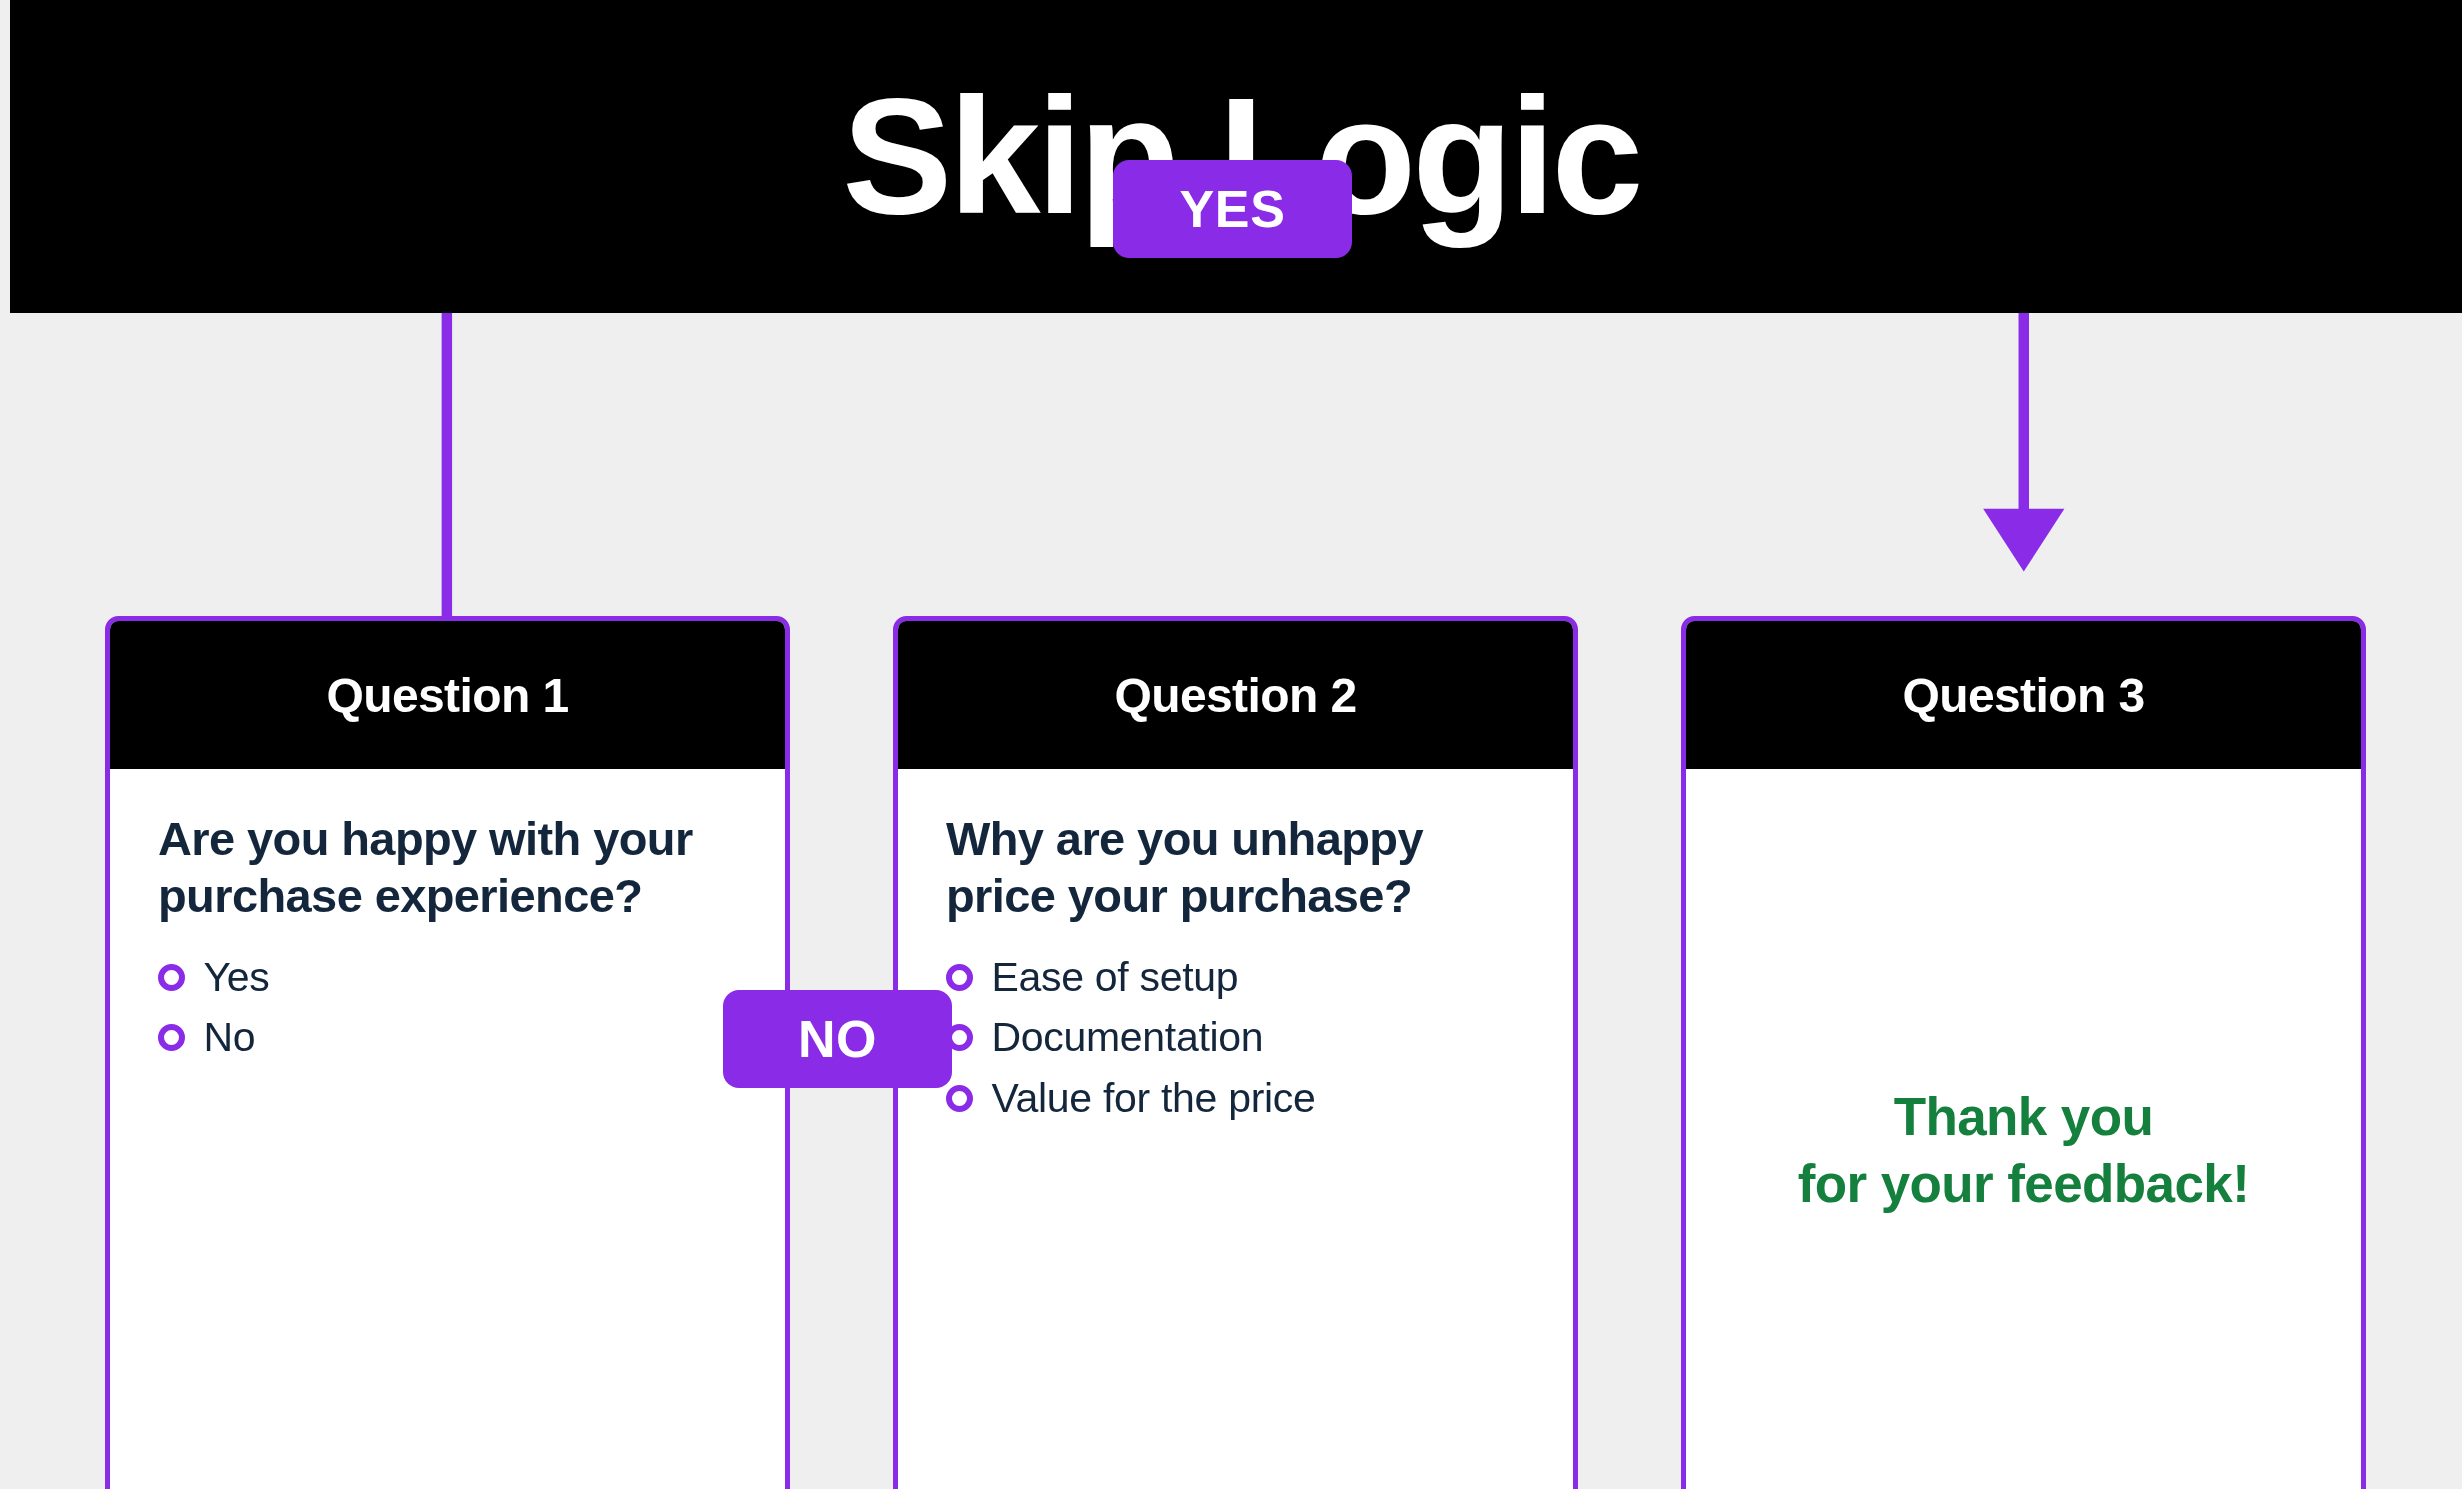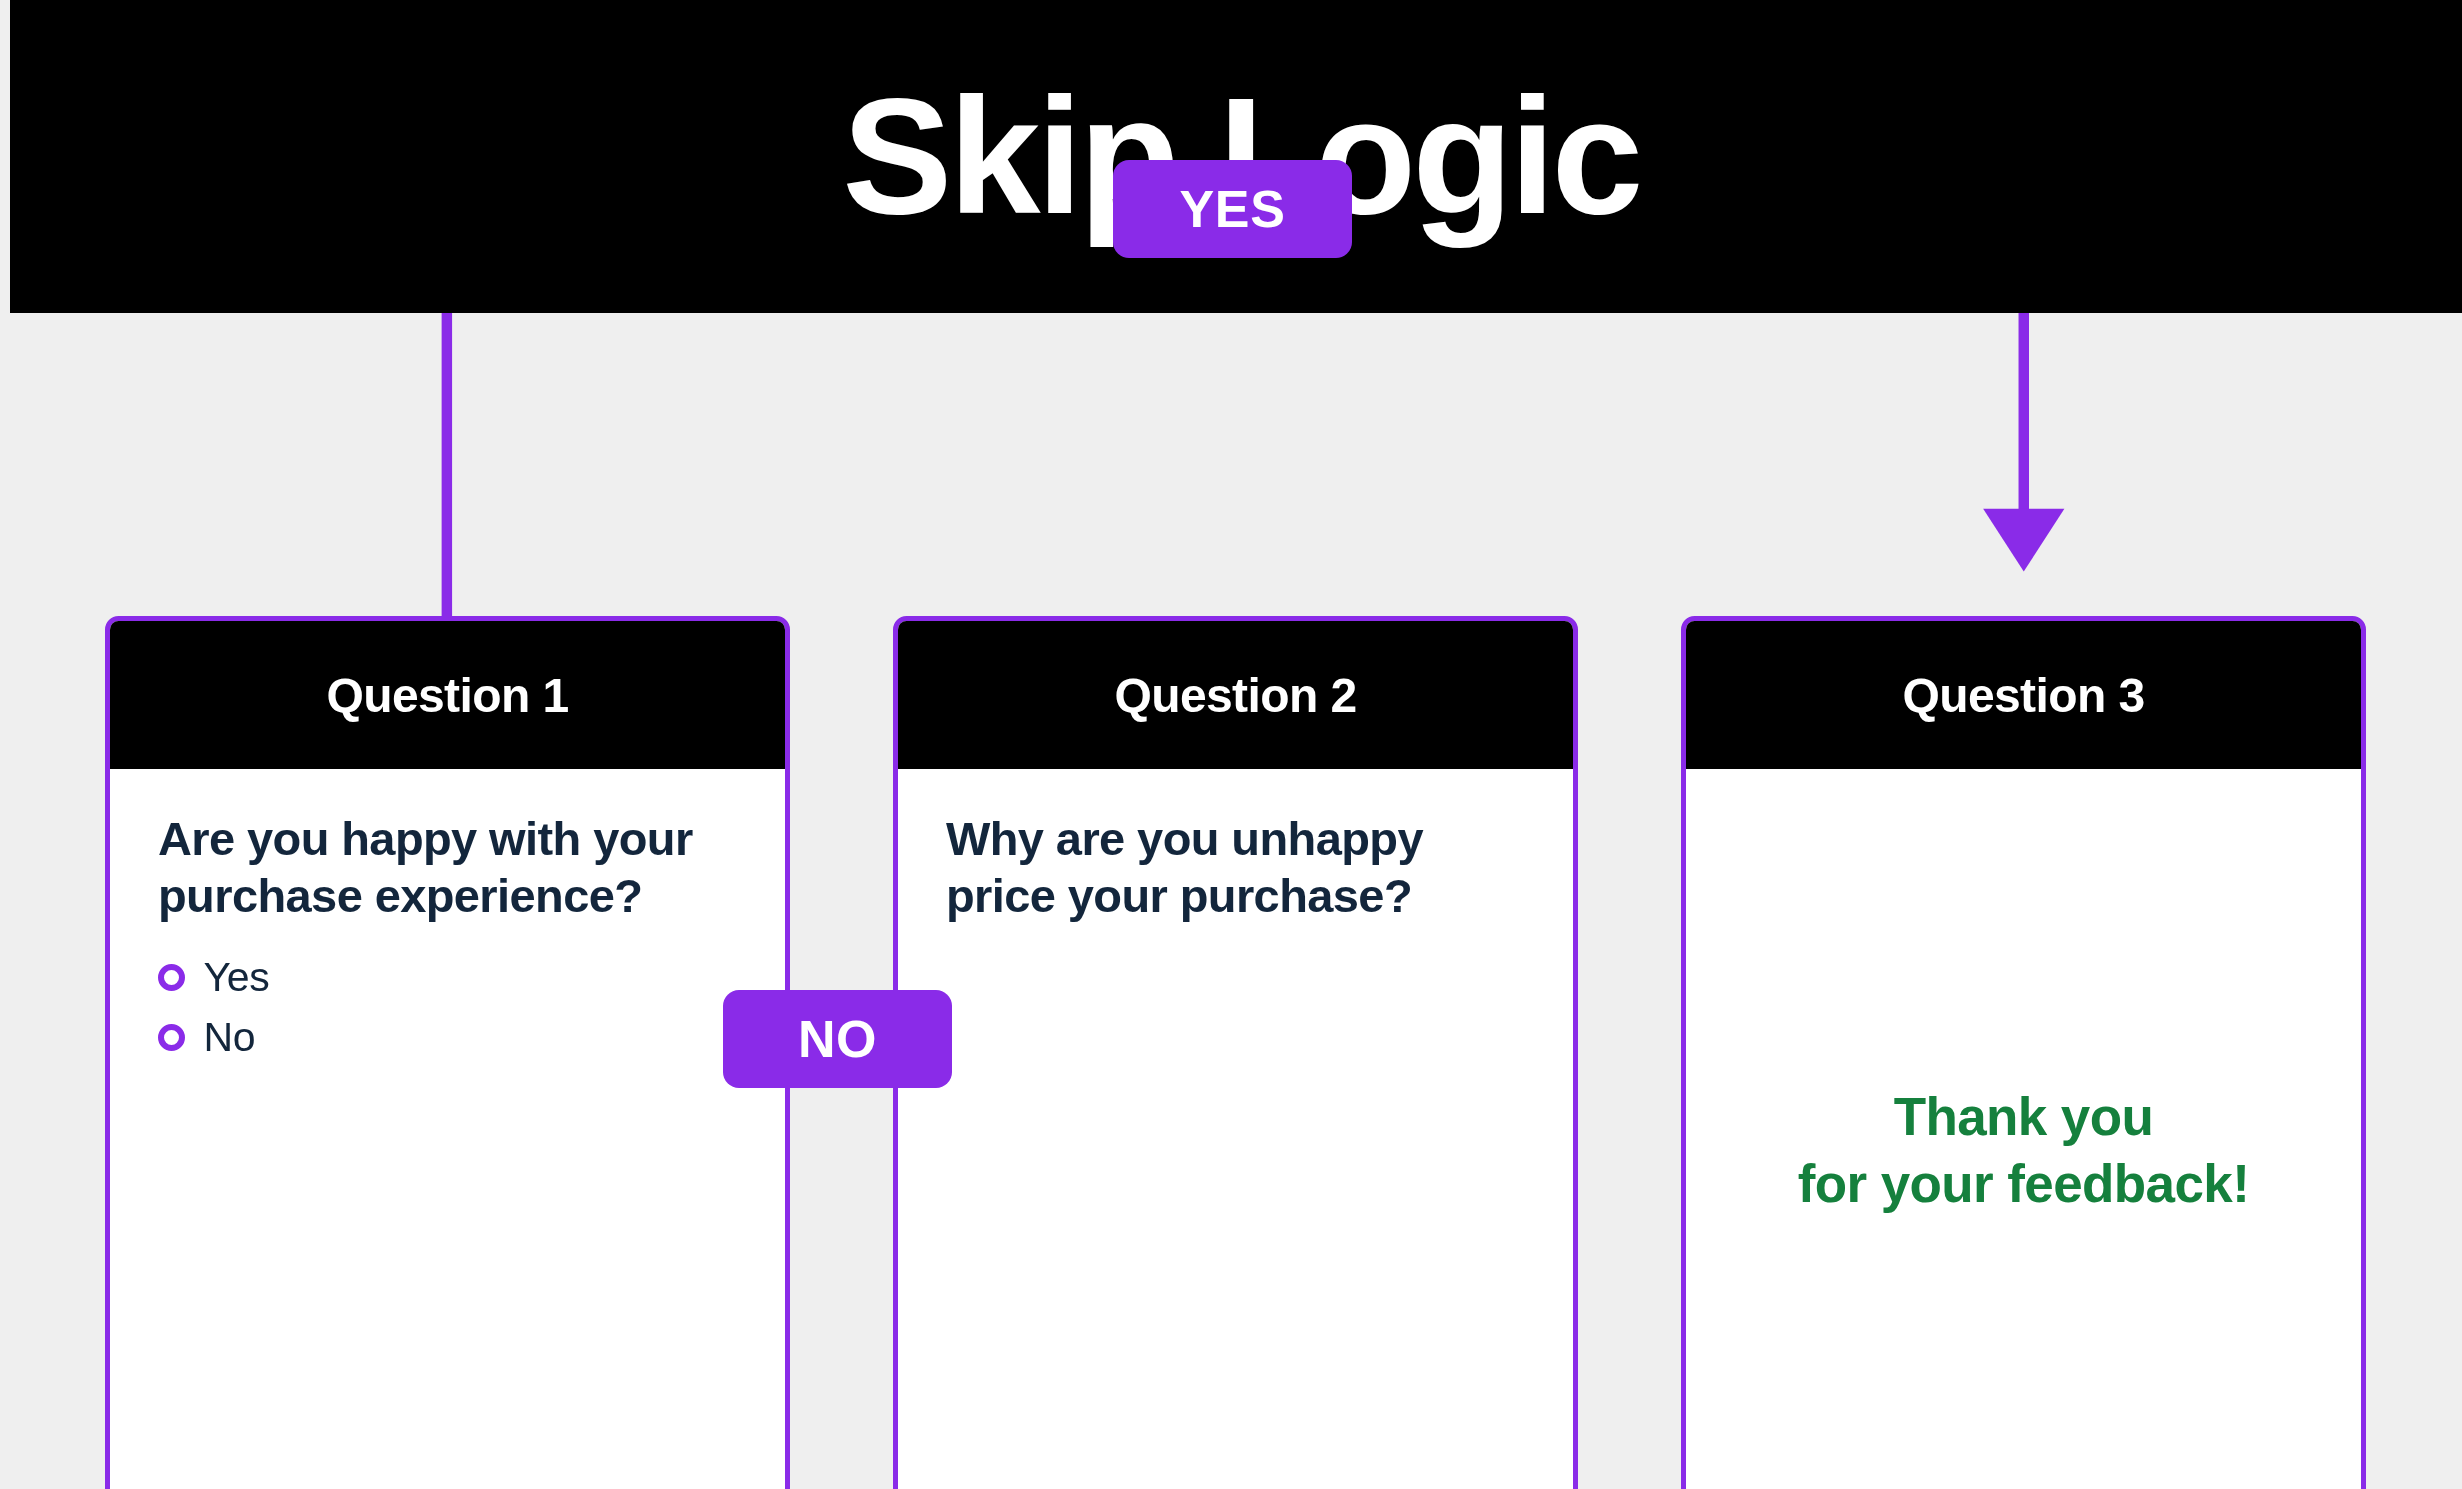--- a/index.html
+++ b/index.html
@@ -158,20 +158,34 @@
         </div>
       </div>
     </div>
 
     <div class="card" id="card-2">
       <div class="card-header">
         <span class="card-header-text">Question 2</span>
       </div>
       <div class="card-body">
         <div class="question-text">Why are you unhappy price your purchase?</div>
+        <div class="options">
+          <div class="option">
+            <span class="radio-ring"></span>
+            <span class="option-label">Ease of setup</span>
+          </div>
+          <div class="option">
+            <span class="radio-ring"></span>
+            <span class="option-label">Documentation</span>
+          </div>
+          <div class="option">
+            <span class="radio-ring"></span>
+            <span class="option-label">Value for the price</span>
+          </div>
+        </div>
       </div>
     </div>
 
     <div class="card" id="card-3">
       <div class="card-header">
         <span class="card-header-text">Question 3</span>
       </div>
       <div class="thanks-body">
         <div class="thanks-line">Thank you</div>
         <div class="thanks-line">for your feedback!</div>

